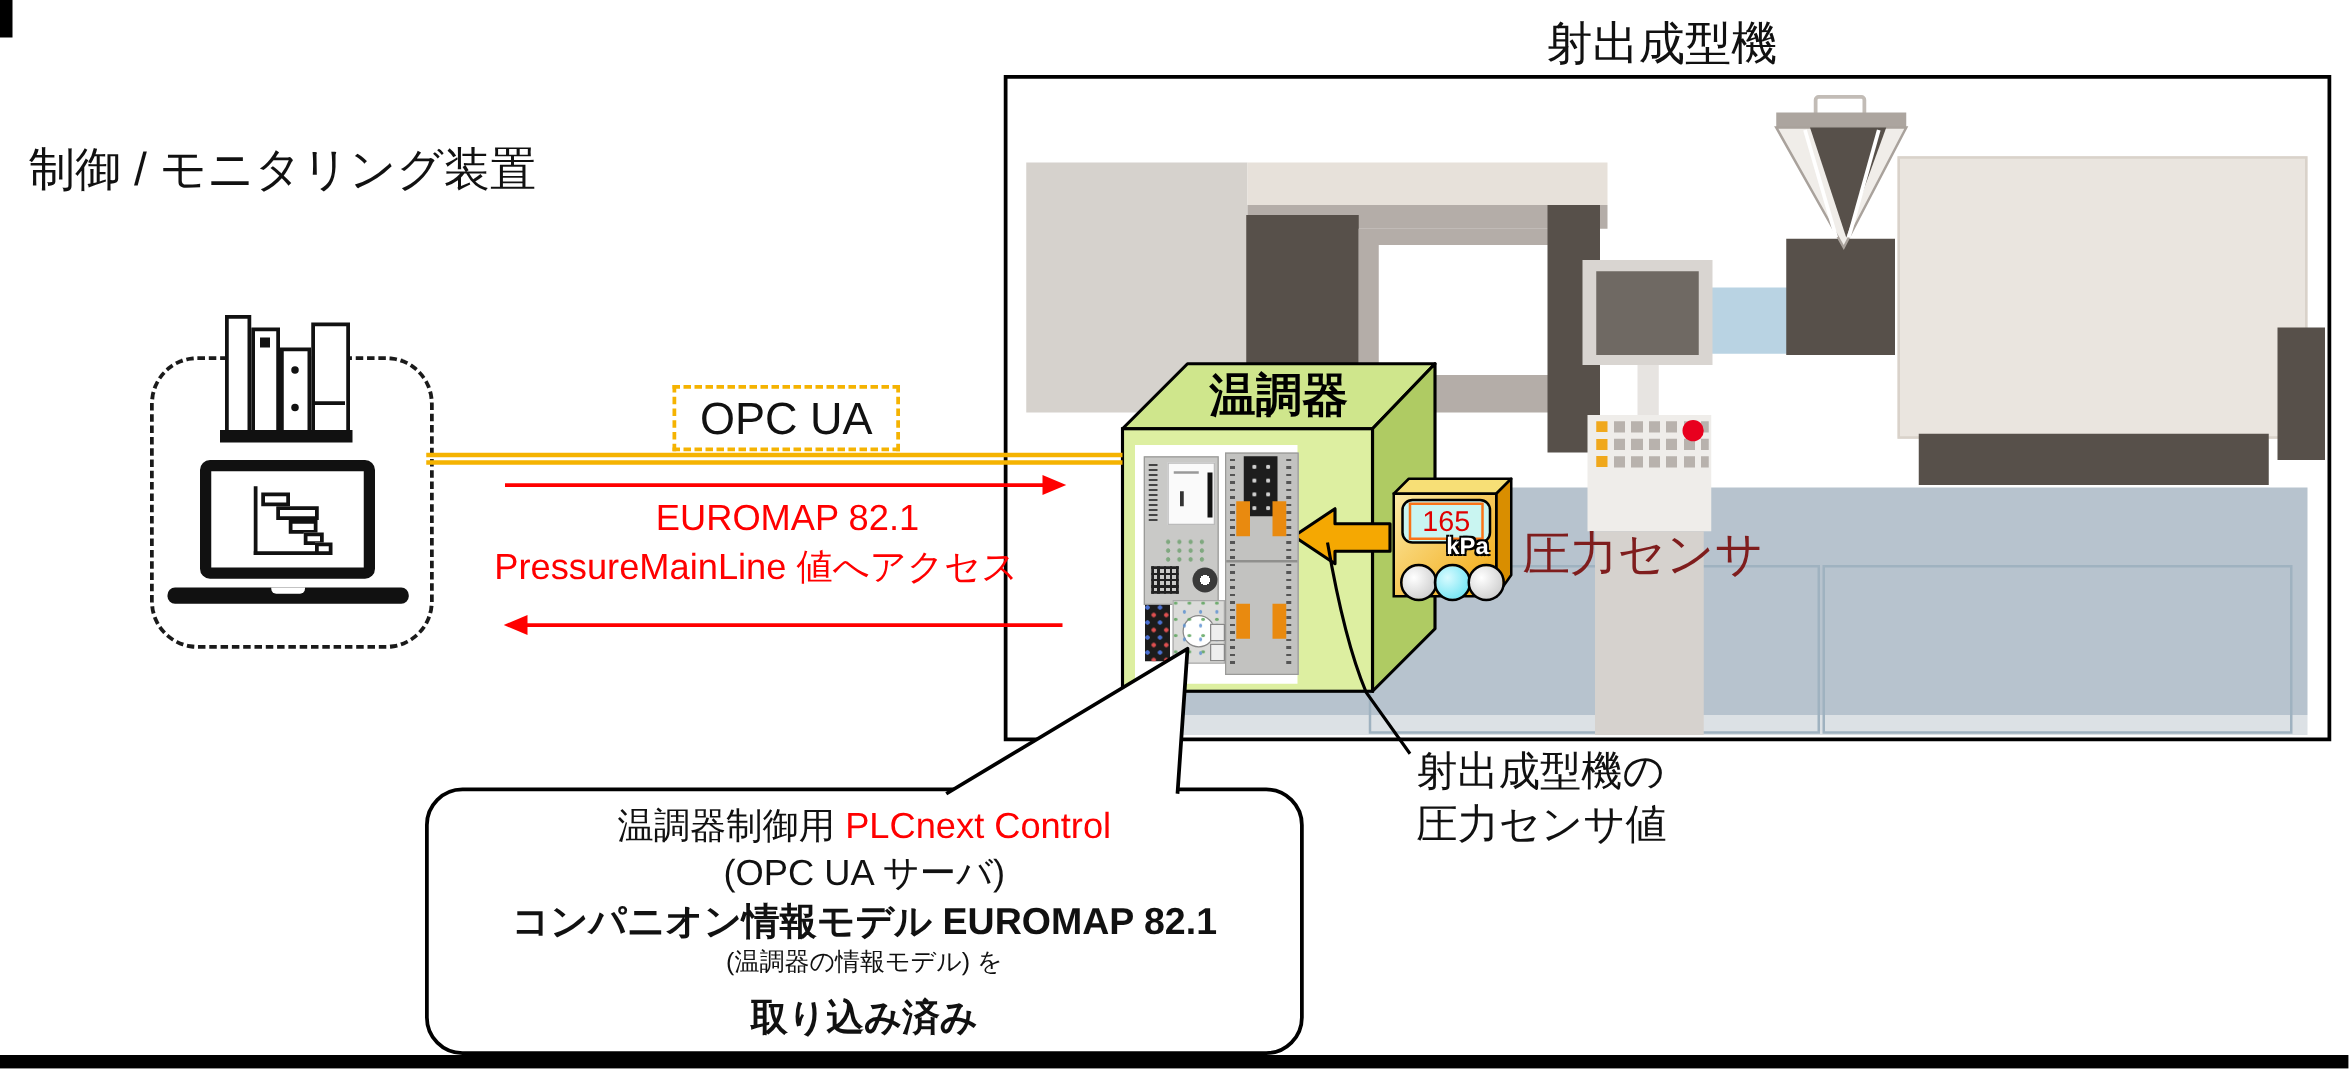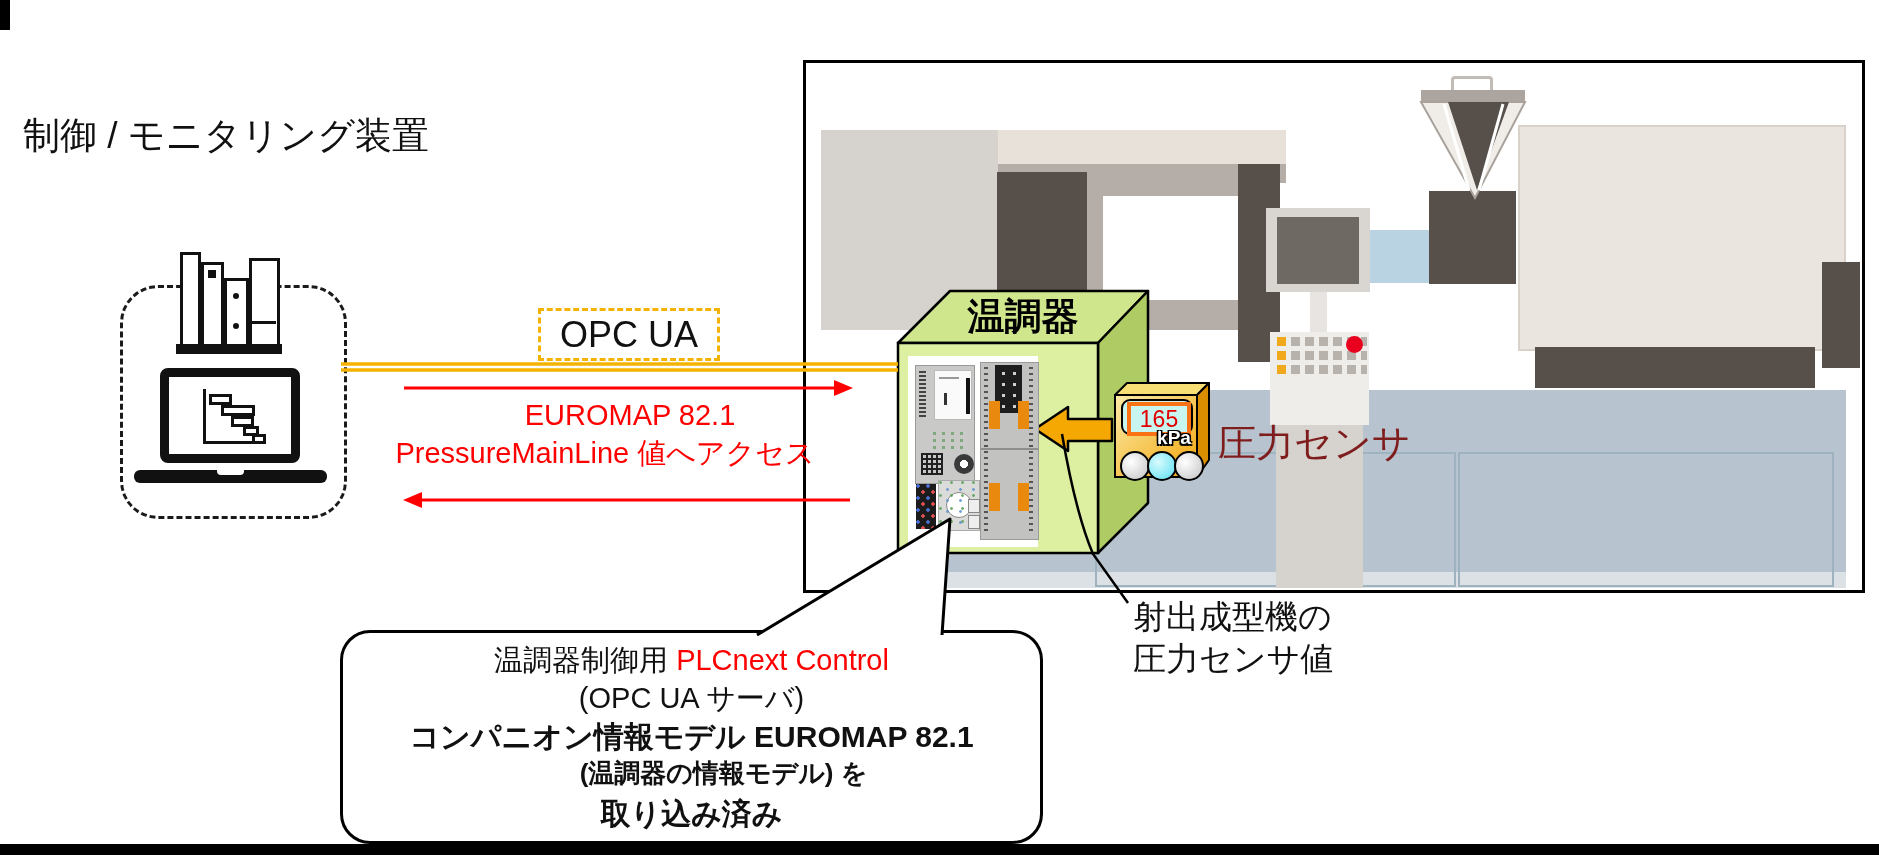--- a/index.html
+++ b/index.html
@@ -35,21 +35,21 @@
   
   .onchoki{left:943px;top:292px;width:160px;font-size:37px;font-weight:700;color:#000;text-align:center;white-space:nowrap;}
 
   
   .plcpanel{left:908px;top:356px;width:130px;height:191px;background:#fff;}
   .plcL{left:7px;top:9px;width:58px;height:117px;background:#C9C9C7;border:1px solid #9a9a98;}
   .plcR{left:72px;top:6px;width:57px;height:176px;background:#C2C2C0;border:1px solid #9a9a98;}
 
   
   .sensdisp{left:1121px;top:399px;width:68px;height:32px;background:#C9F5F1;border:2px solid #000;border-radius:9px;}
-  .sensval{left:1127px;top:402px;width:56px;height:26px;border:4px solid #f97316;color:#E00000;
+  .sensval{left:1127px;top:402px;width:56px;height:26px;border:2px solid #f97316;color:#E00000;
            font-size:23px;line-height:24px;}
   .senskpa{left:1150px;top:427px;width:48px;text-align:center;font-size:19px;font-weight:700;color:#fff;
            text-shadow:-1.5px -1.5px 0 #000,1.5px -1.5px 0 #000,-1.5px 1.5px 0 #000,1.5px 1.5px 0 #000;}
   .snsbtn{position:absolute;top:451px;width:26px;height:26px;border:2px solid #000;border-radius:50%;}
 
   
   .bubble{left:340px;top:630px;width:697px;height:208px;border:3px solid #000;border-radius:30px;background:#fff;}
   .bl{position:absolute;left:0;width:100%;text-align:center;white-space:nowrap;color:#111;}
 
   .blkbar-bottom{left:0;top:844px;width:1879px;height:11px;background:#000;}
@@ -90,20 +90,21 @@
     <div class="mpart" style="left:504px;top:229px;width:17px;height:40px;background:#E7E4E1;"></div>
     <div class="mpart" style="left:464px;top:269px;width:99px;height:93px;background:#EFEDEA;"></div>
     <div class="mpart" style="left:470px;top:362px;width:87px;height:163px;background:#D6D2CE;"></div>
     <div class="mpart" style="left:471px;top:274px;width:9px;height:37px;background:repeating-linear-gradient(180deg,#F0A81C 0 9px,transparent 9px 14px);"></div>
     <div class="mpart" style="left:485px;top:274px;width:76px;height:9px;background:repeating-linear-gradient(90deg,#B8B2AD 0 9px,transparent 9px 14px);"></div>
     <div class="mpart" style="left:485px;top:288px;width:76px;height:9px;background:repeating-linear-gradient(90deg,#B8B2AD 0 9px,transparent 9px 14px);"></div>
     <div class="mpart" style="left:485px;top:302px;width:76px;height:9px;background:repeating-linear-gradient(90deg,#B8B2AD 0 9px,transparent 9px 14px);"></div>
     <div class="mpart" style="left:540px;top:273px;width:17px;height:17px;border-radius:50%;background:#E8001E;"></div>
   </div>
 
+  <div class="abs" style="left:1237px;top:10px;font-size:37px;color:#111;white-space:nowrap;">射出成型機</div>
 
   <svg class="abs" width="1879" height="855" style="left:0;top:0;z-index:2;pointer-events:none;">
     <defs>
       <linearGradient id="sensGrad" x1="0" y1="0" x2="1" y2="1">
         <stop offset="0" stop-color="#FBEBA8"></stop>
           <stop offset="1" stop-color="#F2A50A"></stop>
       </linearGradient>
     </defs>
 
     <polygon points="1421,102 1525,102 1475,198" fill="#F0EDE9" stroke="#A9A29C" stroke-width="2"></polygon>
@@ -210,21 +211,21 @@
       <div>射出成型機の</div>
       <div>圧力センサ値</div>
     </div>
 
     <div class="abs bubble">
       <div class="bl" style="top:46px;font-size:29px;">(OPC UA サーバ)</div>
       <div class="bl" style="top:8px;font-size:29px;">
         <span>温調器制御用 </span><span class="redtxt">PLCnext Control</span>
       </div>
       <div class="bl" style="top:84px;font-size:30px;font-weight:700;">コンパニオン情報モデル EUROMAP 82.1</div>
-      <div class="bl" style="top:123px;font-size:26px;font-weight:700;margin-left:32px;">(温調器の情報モデル) を</div>
+      <div class="bl" style="top:123px;font-size:20px;font-weight:400;">(温調器の情報モデル) を</div>
       <div class="bl" style="top:161px;font-size:30px;font-weight:700;font-family:Liberation Serif, serif;">取り込み済み</div>
     </div>
   </div>
 
   <svg class="abs" width="1879" height="855" style="left:0;top:0;z-index:4;pointer-events:none;">
 
     <line x1="341" y1="364" x2="898" y2="364" stroke="#F5B301" stroke-width="3.5"></line>
     <line x1="341" y1="370" x2="898" y2="370" stroke="#F5B301" stroke-width="3.5"></line>
 
     <line x1="404" y1="388" x2="836" y2="388" stroke="#FF0000" stroke-width="3"></line>

